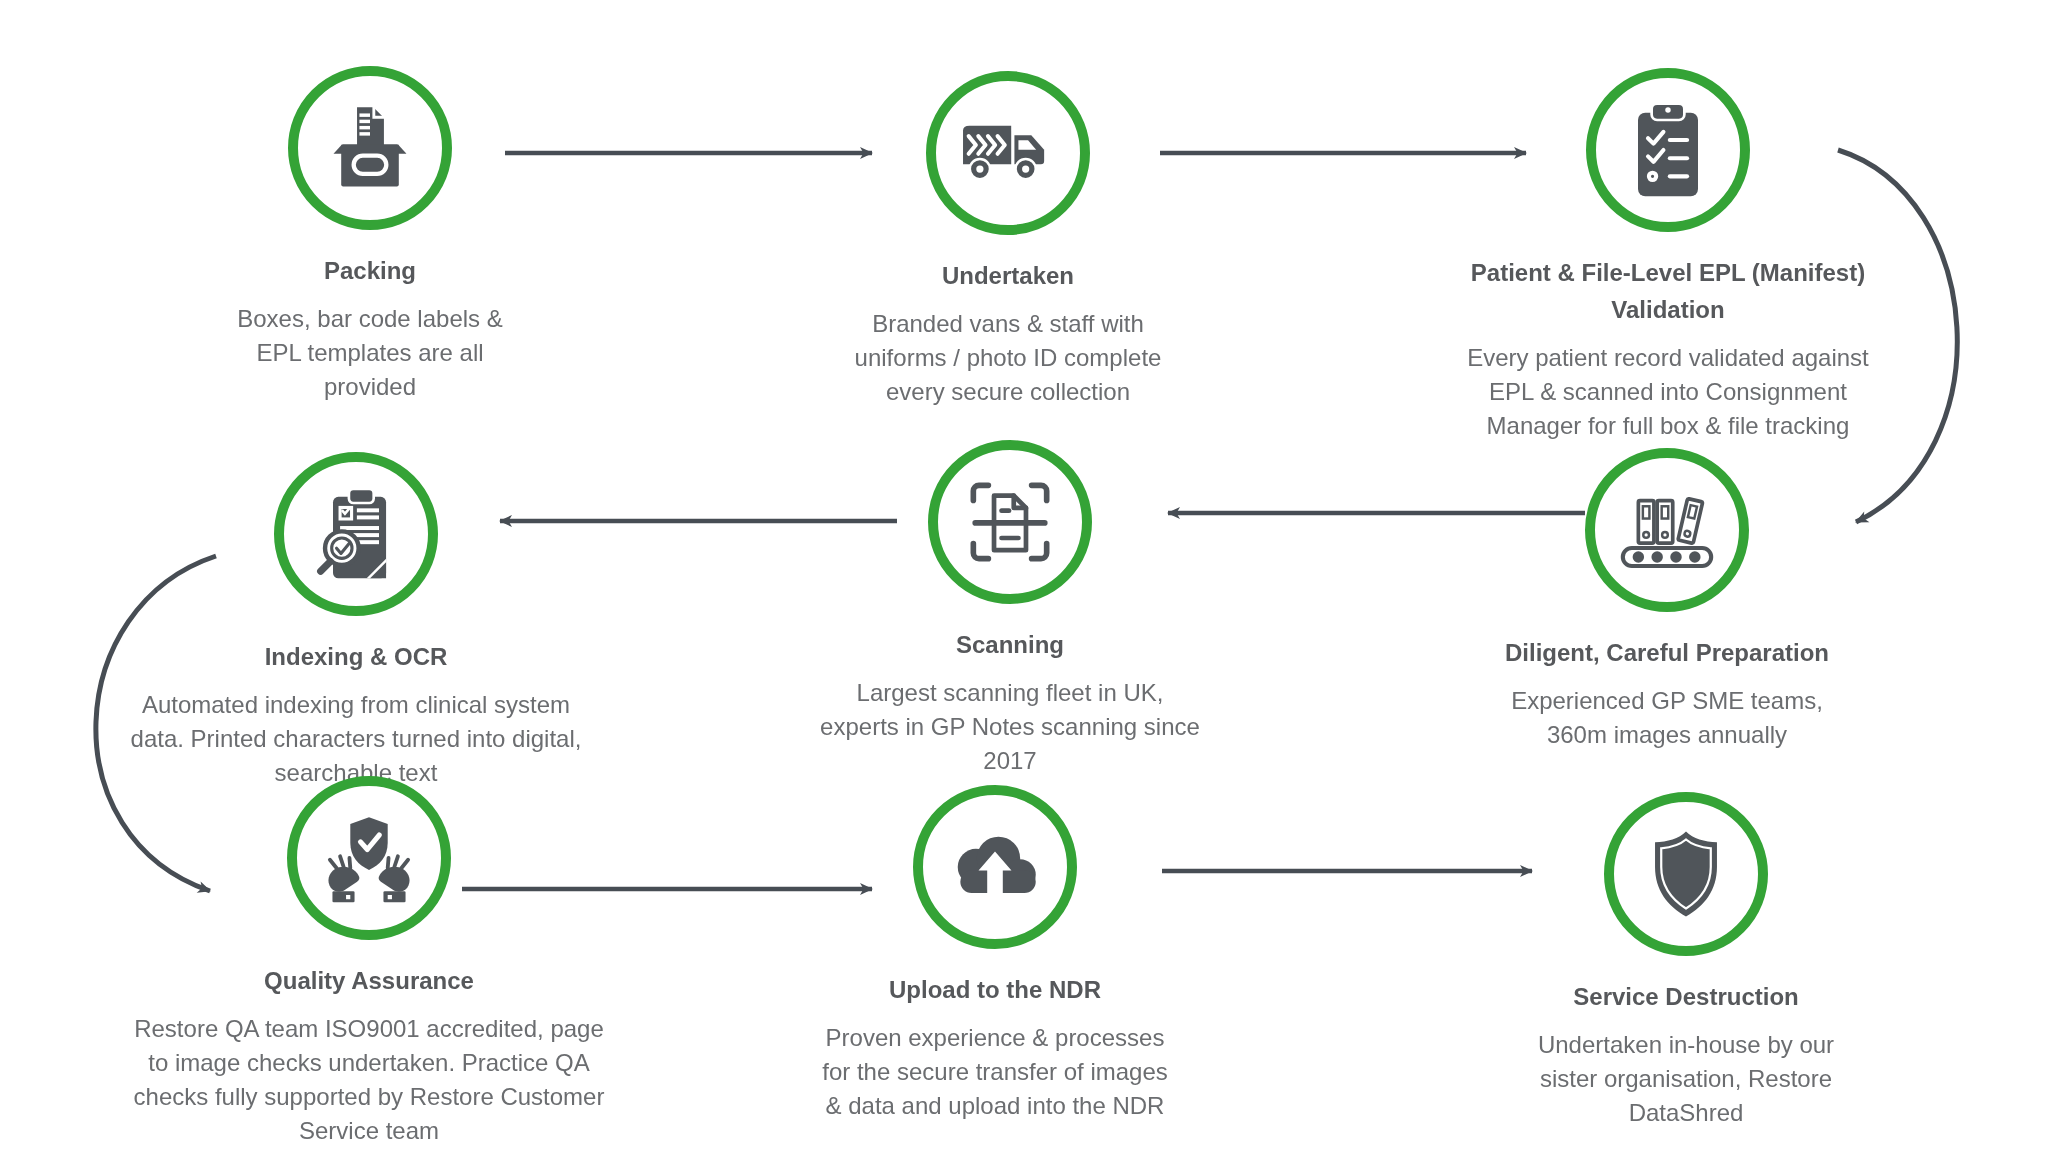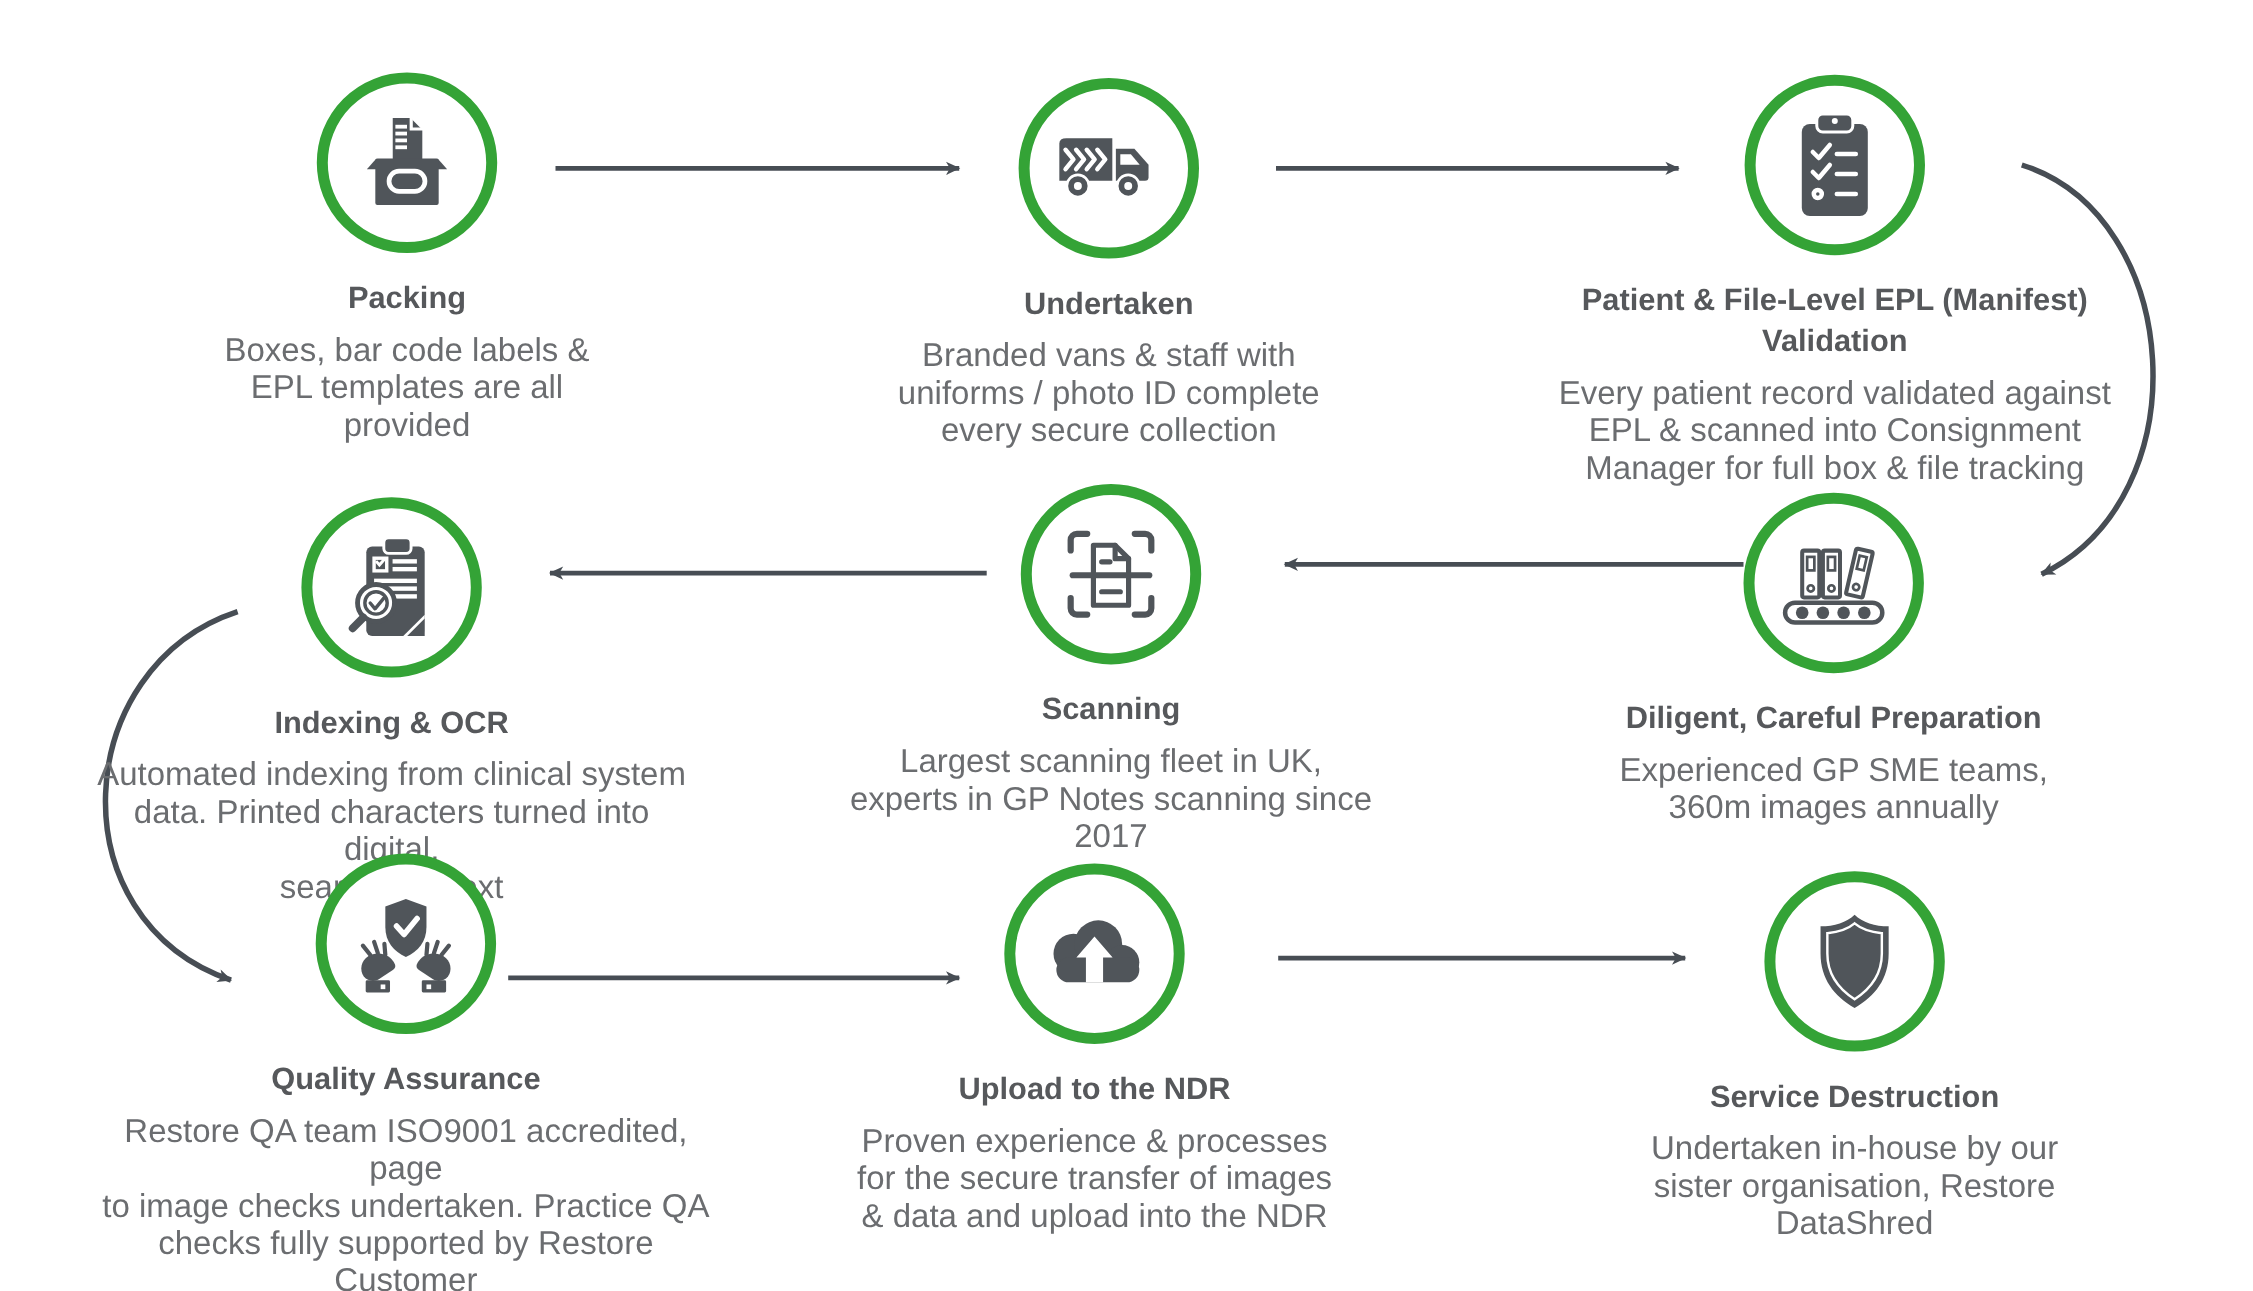--- a/index.html
+++ b/index.html
@@ -7,23 +7,23 @@
   .canvas{position:relative;width:2048px;height:1174px;background:#ffffff;overflow:hidden;}
   .arrows{position:absolute;left:0;top:0;width:2048px;height:1174px;pointer-events:none;}
   .flow-line{stroke:var(--arrow-color,#474d54);stroke-width:4.3;fill:none;}
   .flow-curve{stroke:var(--arrow-color,#474d54);stroke-width:5;fill:none;}
   .arrowhead{fill:var(--arrow-color,#474d54);}
   .step{position:absolute;width:560px;display:flex;flex-direction:column;align-items:center;text-align:center;}
   .badge{width:164px;height:164px;box-sizing:border-box;border-radius:50%;
          border:10px solid var(--accent-green,#34a336);background:#ffffff;
          display:flex;align-items:center;justify-content:center;flex:0 0 auto;}
   .badge svg{color:var(--icon-gray,#50555a);}
-  .title{margin:22px 0 0;font-size:28px;font-weight:bold;line-height:37px;
+  .title{margin:22px 0 0;font-size:24px;font-weight:bold;line-height:37px;
          color:var(--title-color,#56585b);white-space:pre-line;}
-  .desc{margin:13px 0 0;font-size:30px;line-height:34px;
+  .desc{margin:13px 0 0;font-size:24px;line-height:34px;
         color:var(--body-color,#6b6d70);white-space:pre-line;}
 </style>
 </head>
 <body>
 
 <div class="canvas">
 
   <svg class="arrows" viewBox="0 0 2048 1174">
     <defs>
       <marker id="head" markerUnits="userSpaceOnUse" markerWidth="16" markerHeight="14" viewBox="0 0 16 14" refX="13" refY="7" orient="auto">

